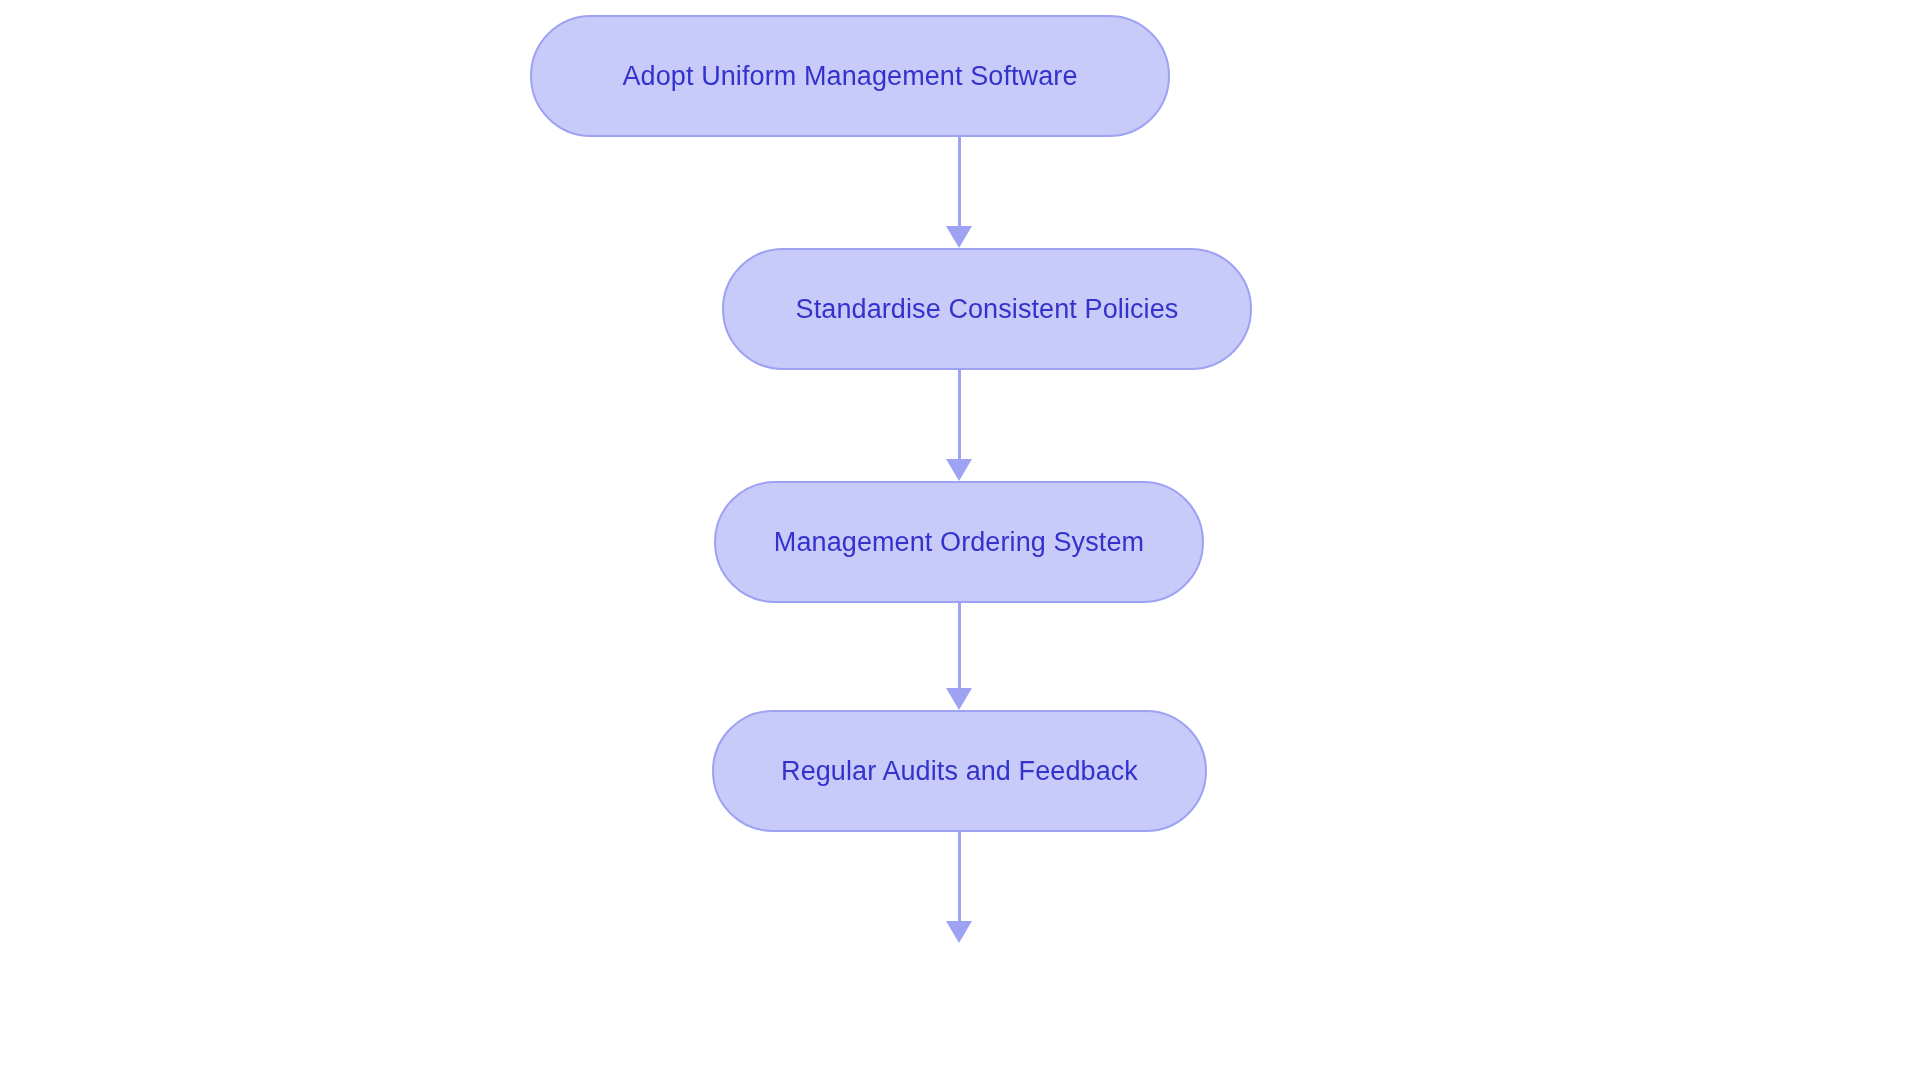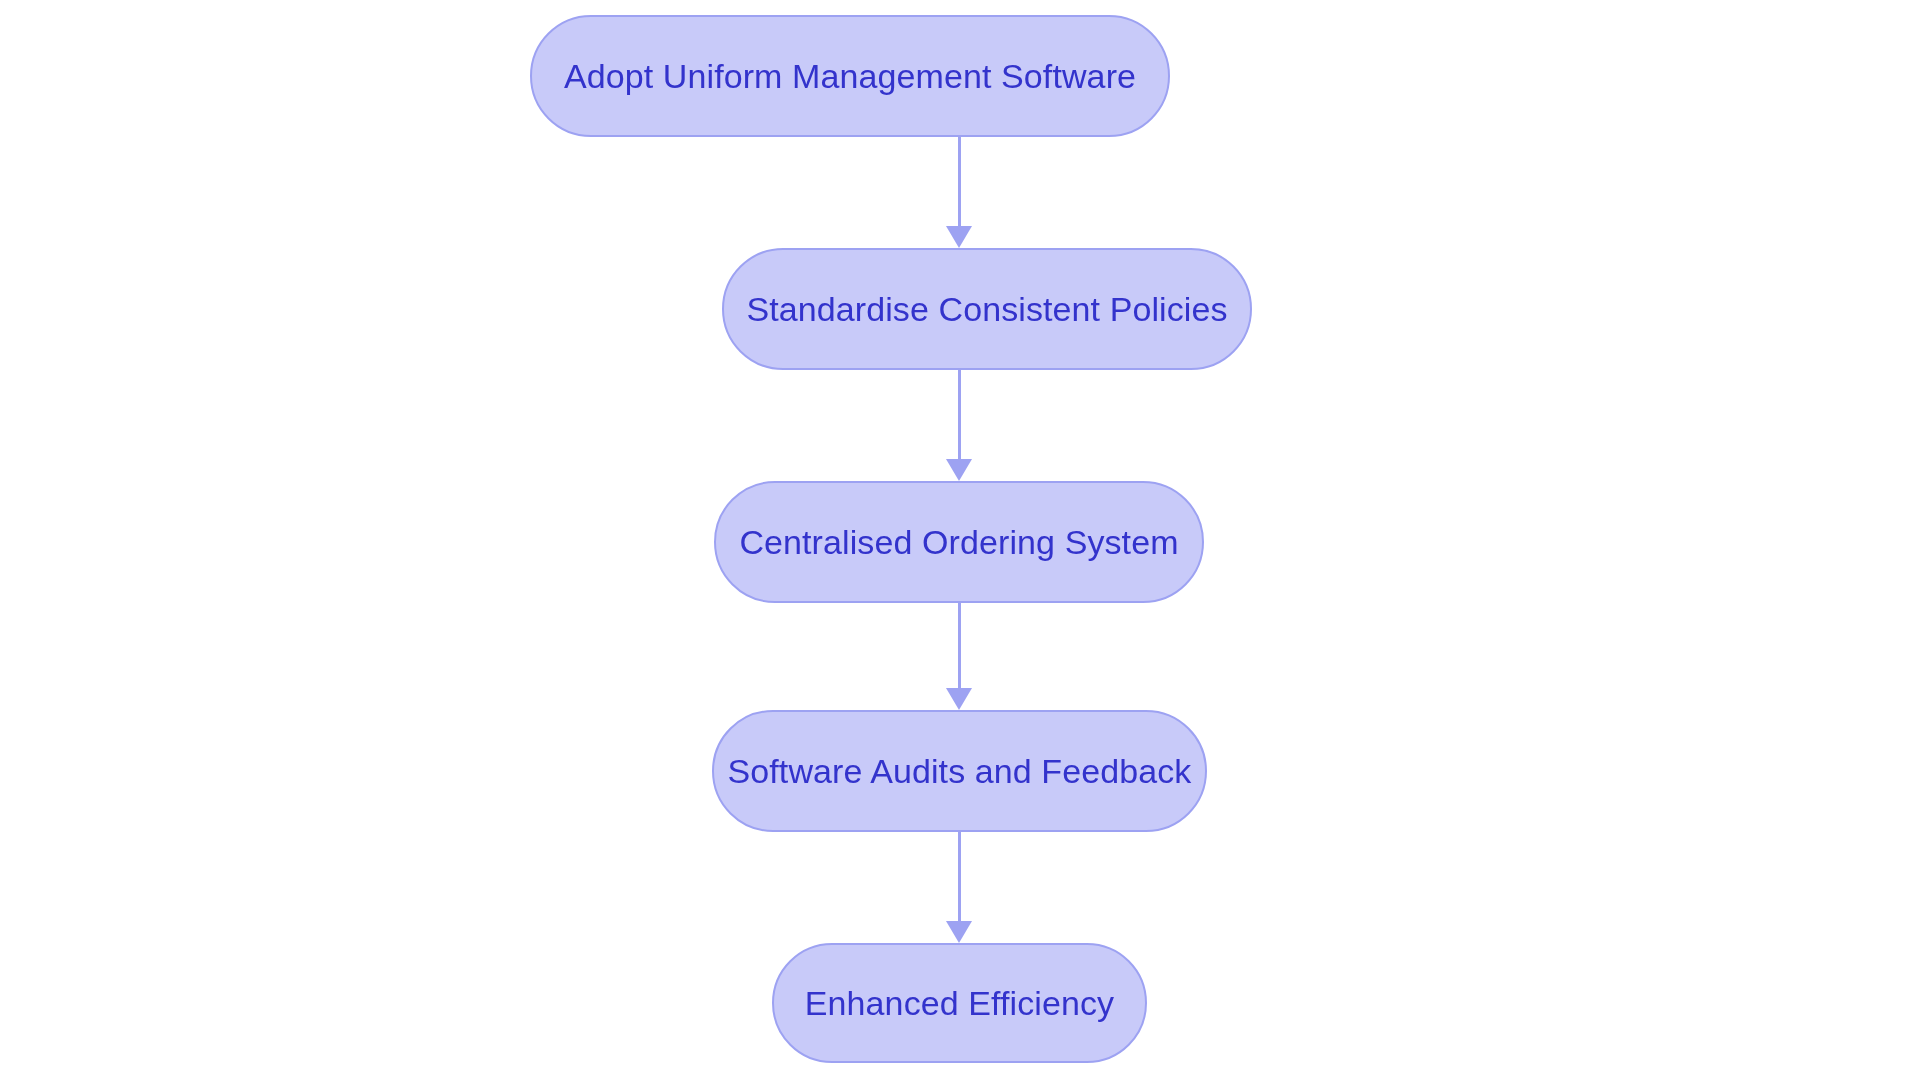--- a/index.html
+++ b/index.html
@@ -30,21 +30,21 @@
     box-sizing: border-box;
     background: #c8caf9;
     border: 2px solid #9da2f2;
     display: flex;
     align-items: center;
     justify-content: center;
     text-align: center;
   }
   .node-label {
     color: #3333cc;
-    font-size: 34px;
+    font-size: 27px;
     font-weight: 400;
     line-height: 1.2;
     letter-spacing: 0.1px;
     white-space: nowrap;
     font-family: "Liberation Sans", "DejaVu Sans", sans-serif;
   }
   .connector {
     position: absolute;
     width: 0;
     border-left: 3px solid #9da2f2;
@@ -78,25 +78,22 @@
 
     <div class="node" style="left:530px; top:15px; width:640px; height:122px; border-radius:61px;">
       <span class="node-label">Adopt Uniform Management Software</span>
     </div>
 
     <div class="node" style="left:722px; top:248px; width:530px; height:122px; border-radius:61px;">
       <span class="node-label">Standardise Consistent Policies</span>
     </div>
 
     <div class="node" style="left:714px; top:481px; width:490px; height:122px; border-radius:61px;">
-      <span class="node-label">Centralised Ordering System</span>
+      <span class="node-label">Management Ordering System</span>
     </div>
 
     <div class="node" style="left:712px; top:710px; width:495px; height:122px; border-radius:61px;">
-      <span class="node-label">Software Audits and Feedback</span>
+      <span class="node-label">Regular Audits and Feedback</span>
     </div>
 
-    <div class="node" style="left:772px; top:943px; width:375px; height:120px; border-radius:60px;">
-      <span class="node-label">Enhanced Efficiency</span>
-    </div>
 
   </div>
 </div>
 
 </body></html>

